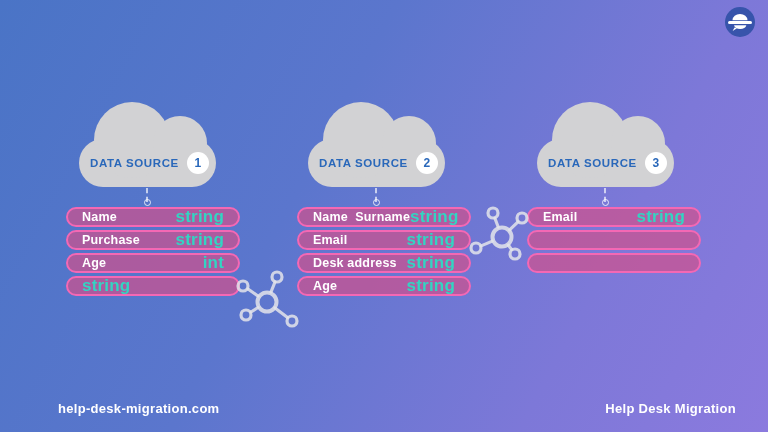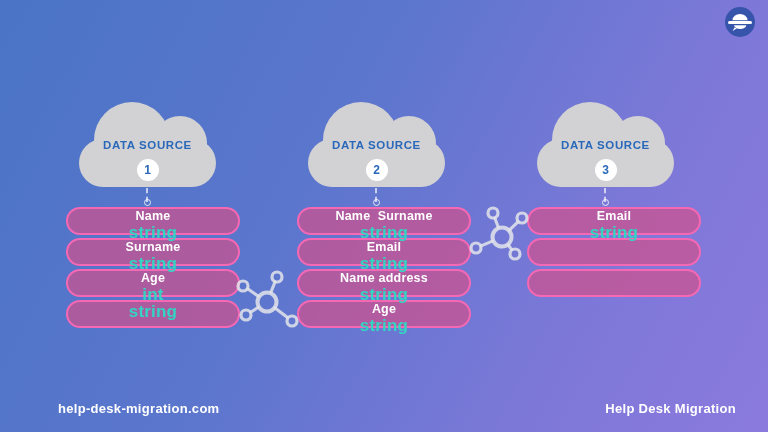--- a/index.html
+++ b/index.html
@@ -10,21 +10,21 @@
     font-family:"Liberation Sans", sans-serif;
   }
 
   
   .logo { position:absolute; top:7px; right:13px; width:30px; height:30px; }
 
   
   .cloud {
     position:absolute; top:139px; width:137px; height:48px;
     background:#d2d2d4; border-radius:26px;
-    display:flex; align-items:center; gap:8px; padding:0 11px;flex-direction:column;
+    display:flex; align-items:center; gap:8px; padding:0 11px;
   }
   .cloud::before {
     content:''; position:absolute; width:76px; height:76px; border-radius:50%;
     background:#d2d2d4; top:-37px; left:15px;
   }
   .cloud::after {
     content:''; position:absolute; width:54px; height:54px; border-radius:50%;
     background:#d2d2d4; top:-23px; right:9px;
   }
   .cloud-label {
@@ -46,23 +46,23 @@
   .connector::after {
     content:''; position:absolute; left:-4px; bottom:-4px; width:5px; height:5px;
     border:1.5px solid rgba(255,255,255,0.8); border-radius:50%;
   }
   .conn-1 { left:146px; } .conn-2 { left:375px; } .conn-3 { left:604px; }
 
   
   .col { position:absolute; top:207px; width:174px; }
   .col-1 { left:66px; } .col-2 { left:297px; } .col-3 { left:527px; }
   .pill {
-    height:28px; margin-bottom:3px; border:2px solid #f468b4; border-radius:16px;
+    height:20px; margin-bottom:3px; border:2px solid #f468b4; border-radius:16px;
     background:rgba(210,80,140,0.7);
-    display:flex; align-items:center; justify-content:space-between; padding:0 14px;flex-direction:column;
+    display:flex; align-items:center; justify-content:space-between; padding:0 14px;
   }
   .fname { color:#ffffff; font-size:12.5px; font-weight:600; letter-spacing:0.2px; white-space:pre; }
   .ftype { color:#33d4c2; font-size:17px; font-weight:700; letter-spacing:0.2px; }
 
   
   .molecule { position:absolute; }
   .mol-1 { left:231px; top:264px; }
   .mol-2 { left:466px; top:201px; }
 
   
@@ -104,21 +104,21 @@
   <div class="connector conn-1"></div>
   <div class="connector conn-2"></div>
   <div class="connector conn-3"></div>
 
   <div class="col col-1">
     <div class="pill">
       <span class="fname">Name</span>
       <span class="ftype">string</span>
     </div>
     <div class="pill">
-      <span class="fname">Surname</span>
+      <span class="fname">Purchase</span>
       <span class="ftype">string</span>
     </div>
     <div class="pill">
       <span class="fname">Age</span>
       <span class="ftype">int</span>
     </div>
     <div class="pill">
       <span class="ftype">string</span>
     </div>
   </div>
@@ -126,21 +126,21 @@
   <div class="col col-2">
     <div class="pill">
       <span class="fname">Name  Surname</span>
       <span class="ftype">string</span>
     </div>
     <div class="pill">
       <span class="fname">Email</span>
       <span class="ftype">string</span>
     </div>
     <div class="pill">
-      <span class="fname">Name address</span>
+      <span class="fname">Desk address</span>
       <span class="ftype">string</span>
     </div>
     <div class="pill">
       <span class="fname">Age</span>
       <span class="ftype">string</span>
     </div>
   </div>
 
   <div class="col col-3">
     <div class="pill">

